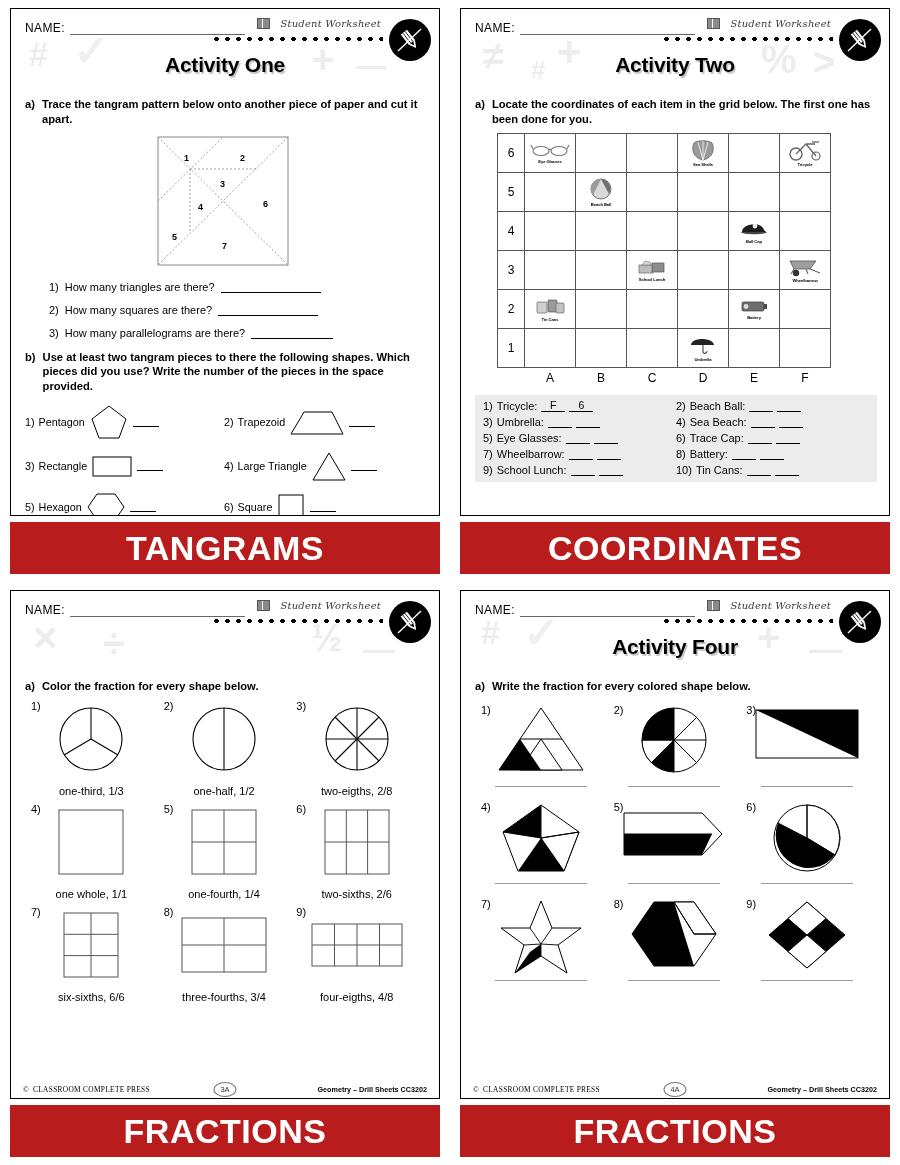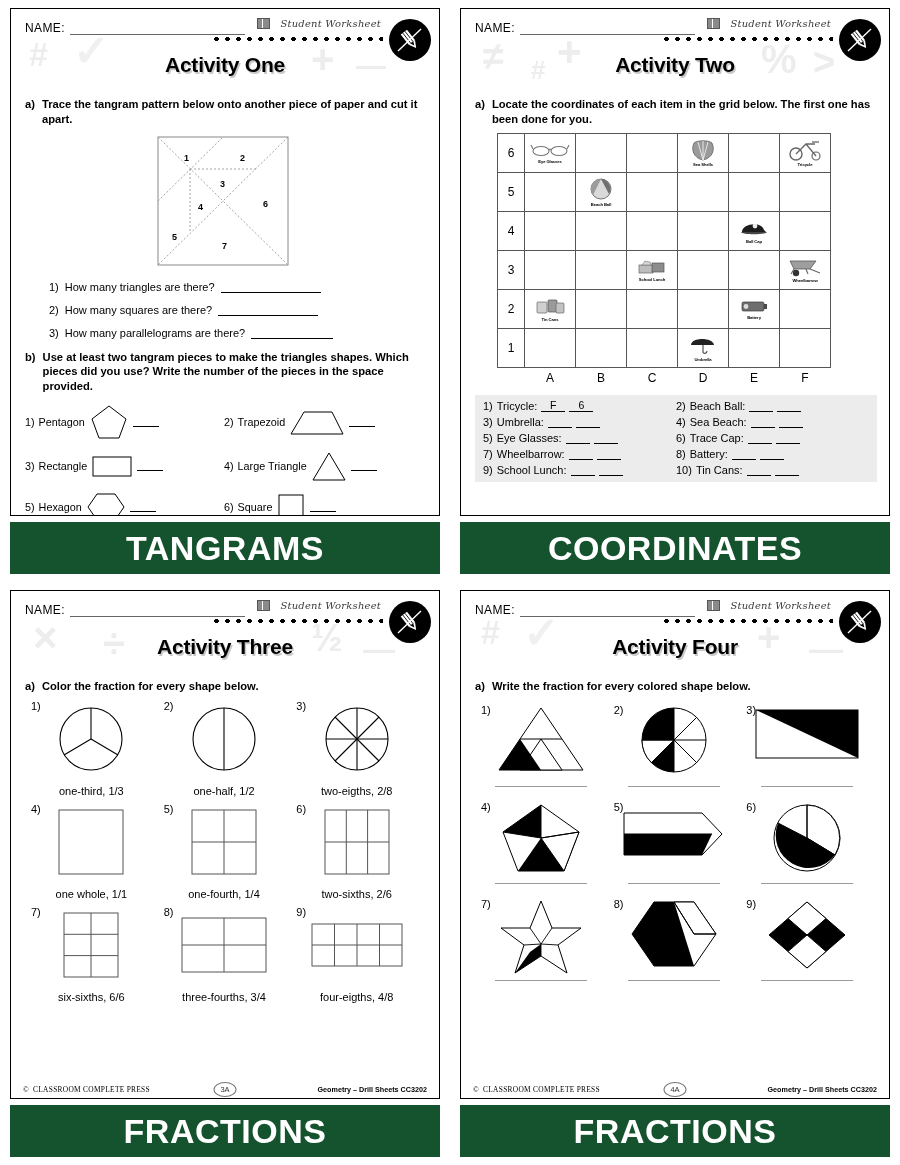--- a/index.html
+++ b/index.html
@@ -58,21 +58,21 @@
   .frlabel{font-size:11px;margin-top:7px;}
   .frart{height:78px;display:flex;align-items:center;justify-content:center;}
   .a4art{height:74px;display:flex;align-items:flex-start;justify-content:center;}
   .a4line{width:92px;height:1px;background:#9a9a9a;margin:8px auto 0 auto;}
   
   .foot{position:absolute;left:0;right:0;bottom:4px;display:flex;align-items:center;padding:0 12px;}
   .ccp{font-family:"Liberation Serif",serif;font-size:7.4px;letter-spacing:.3px;display:flex;align-items:center;gap:2px;}
   .pagebadge{position:absolute;left:50%;transform:translateX(-50%);width:21px;height:13px;border:1px solid #777;border-radius:50%;
              font-size:7.5px;display:flex;align-items:center;justify-content:center;color:#333;}
   .fright{margin-left:auto;font-size:7.2px;font-weight:bold;}
-  .banner{position:absolute;left:10px;right:10px;bottom:8px;height:52px;background:#14532d;color:#fff;
+  .banner{position:absolute;left:10px;right:10px;bottom:8px;height:52px;background:#b91c1c;color:#fff;
           display:flex;align-items:center;justify-content:center;}
   .banner span{font-size:34px;font-weight:bold;letter-spacing:.5px;}
 </style>
 </head>
 <body>
 
 <div class="page">
 
   <div class="quad">
     <div class="sheet">
@@ -142,21 +142,21 @@
           </li>
           <li class="li">
             <span>3)</span>
             <span>How many parallelograms are there?</span>
             <span class="blank" style="width:82px;"></span>
           </li>
         </ul>
 
         <div class="qa">
           <span class="lt">b)</span>
-          <span>Use at least two tangram pieces to make the triangles shapes. Which pieces did you use? Write the number of the pieces in the space provided.</span>
+          <span>Use at least two tangram pieces to there the following shapes. Which pieces did you use? Write the number of the pieces in the space provided.</span>
         </div>
 
         <div class="shaperow">
           <div class="shapecell">
             <span>1)</span>
             <span>Pentagon</span>
             <svg width="40" height="38">
                 <polygon points="20,3 37,16 30,35 10,35 3,16" fill="#fff" stroke="#000" stroke-width="1"></polygon>
               </svg>
             <span class="sline"></span>
@@ -508,21 +508,20 @@
             <g transform="rotate(-38 15 15)">
               <rect x="11" y="5" width="8" height="13" fill="#fff"></rect>
               <path d="M11 18 L15 25 L19 18 Z" fill="#fff"></path>
               <path d="M13.2 18 L15 22 L16.8 18 Z" fill="#000"></path>
               <line x1="13.6" y1="5" x2="13.6" y2="18" stroke="#000" stroke-width="0.8"></line>
               <line x1="16.4" y1="5" x2="16.4" y2="18" stroke="#000" stroke-width="0.8"></line>
             </g>
             <line x1="3" y1="26" x2="26" y2="4" stroke="#fff" stroke-width="1.4"></line>
           </svg>
         </div>
-        <div class="title">Activity Three</div>
       </div>
 
       <div class="body">
         <div class="qa">
           <span class="lt">a)</span>
           <span>Color the fraction for every shape below.</span>
         </div>
 
         <div class="fr3">
           <div class="frcell">

